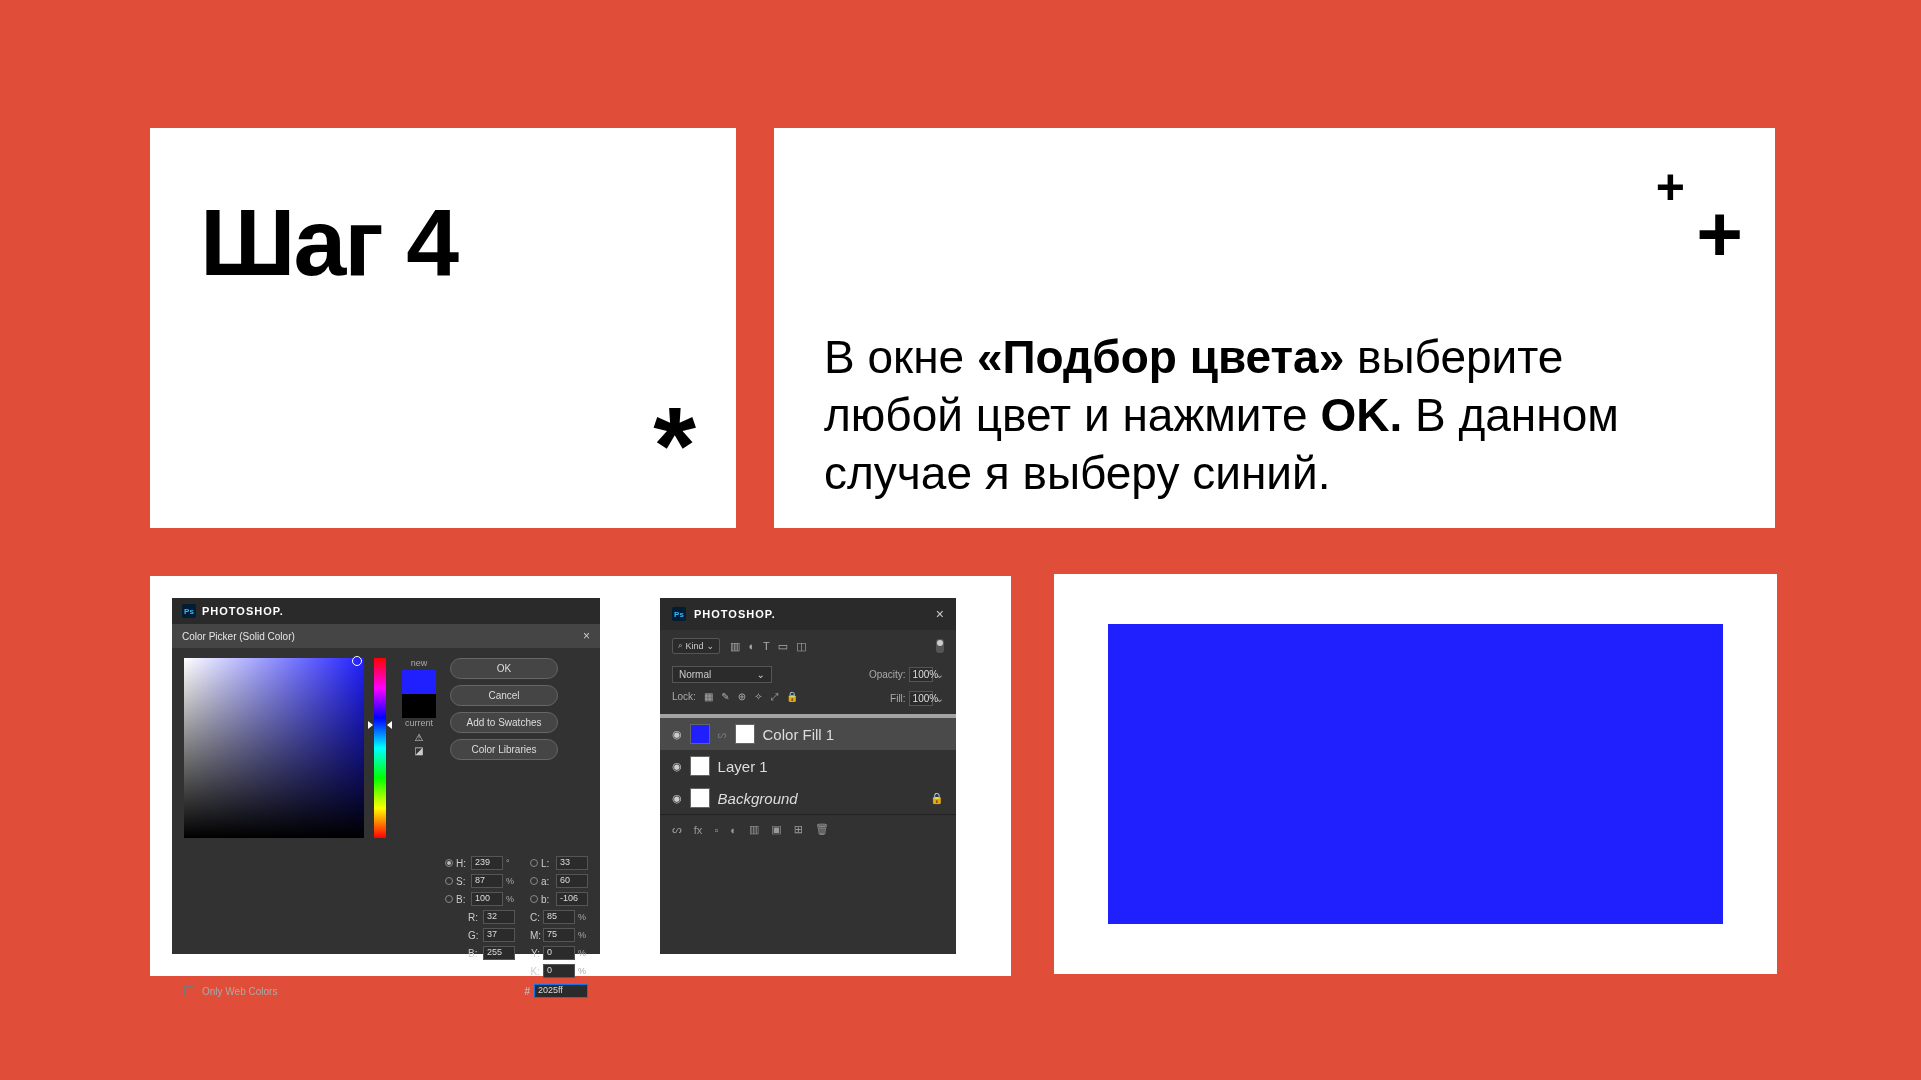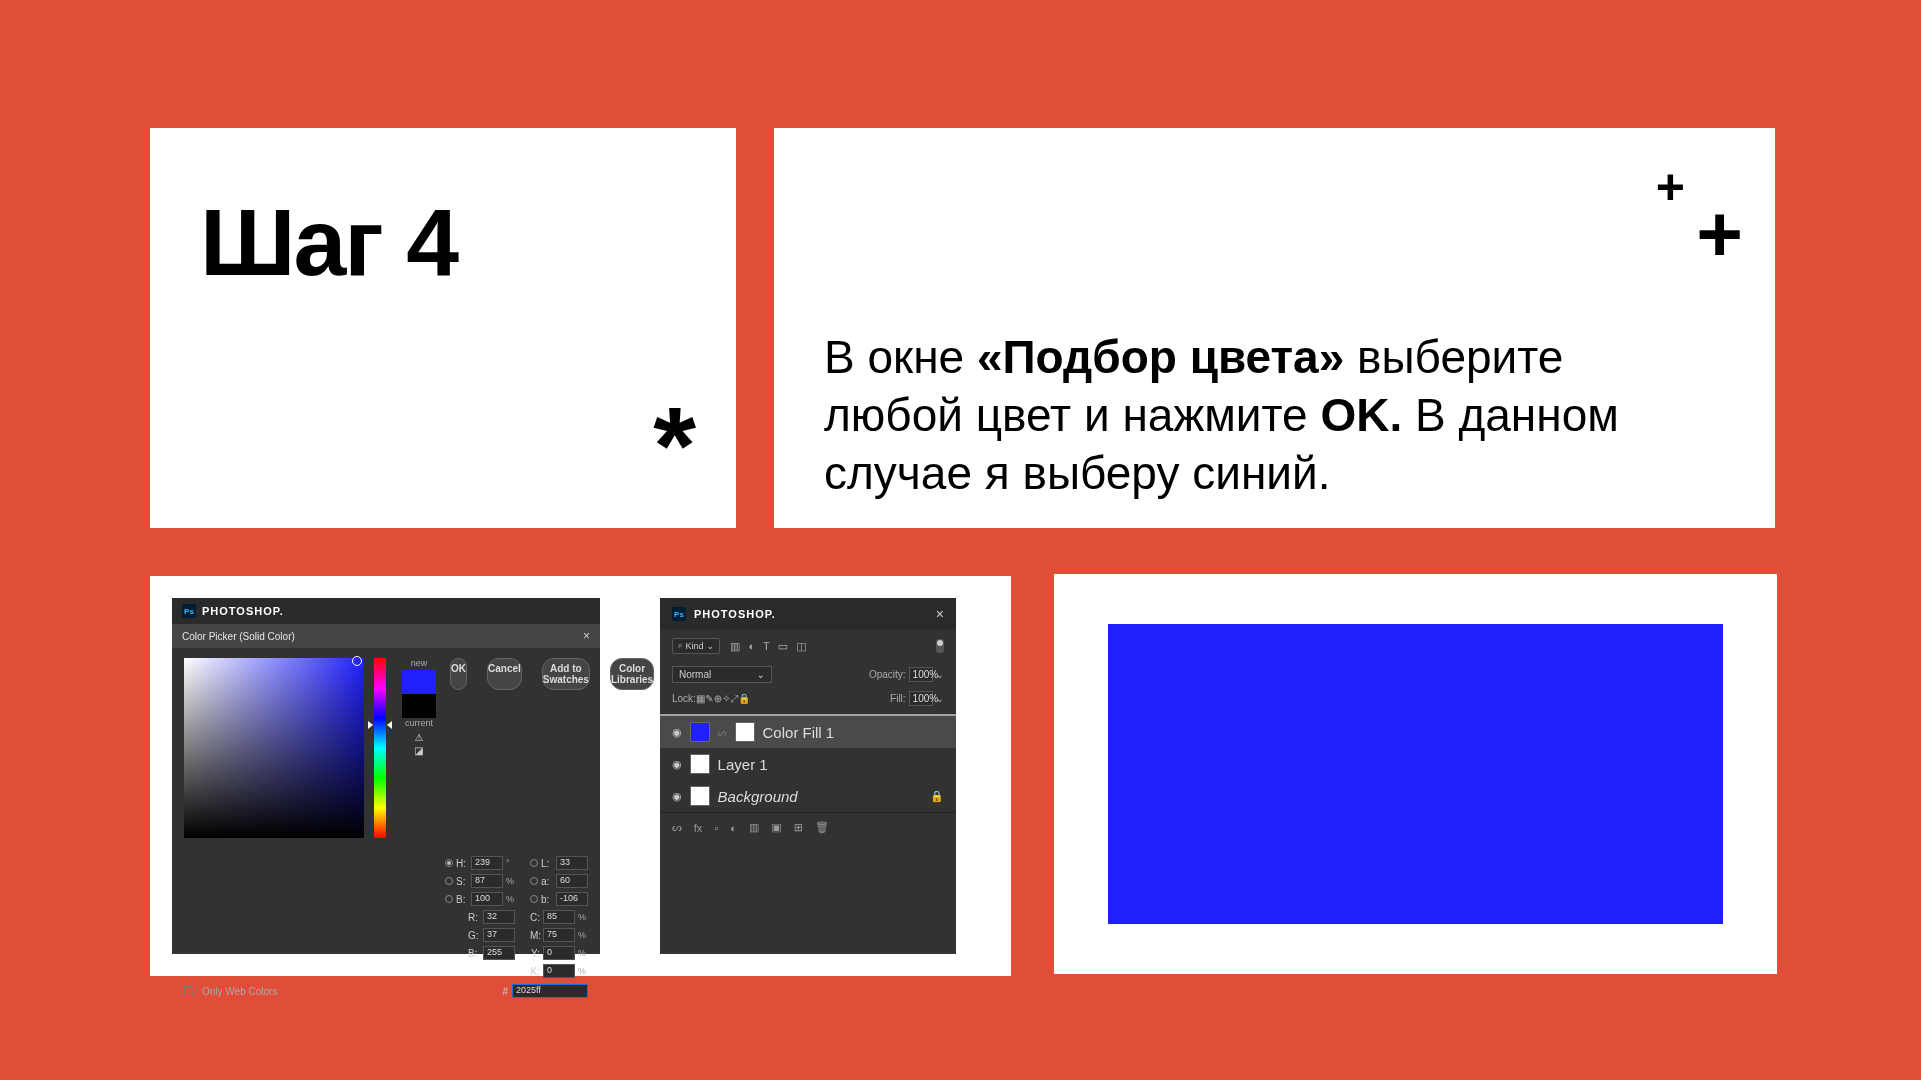--- a/index.html
+++ b/index.html
@@ -44,29 +44,29 @@
   .hue-arrow-l, .hue-arrow-r { position:absolute; width:0; height:0; border-top:4px solid transparent; border-bottom:4px solid transparent; }
   .hue-arrow-l { border-left:5px solid #fff; left:-6px; top:63px; }
   .hue-arrow-r { border-right:5px solid #fff; right:-6px; top:63px; }
 
   .swatch-col { display:flex; flex-direction:column; align-items:center; width:42px; margin-left:2px; }
   .sw-label { font-size:9px; color:#aaa; margin-bottom:2px; }
   .sw-new { width: 34px; height:24px; background:#2020ff; }
   .sw-cur { width: 34px; height:24px; background:#000; }
   .sw-warning { font-size:10px; margin-top:2px; color:#ccc; }
 
-  .button-col { display:flex; flex-direction:row; gap:20px; width:108px;font-weight:bold; }
+  .button-col { display:flex; flex-direction:column; gap:6px; width:108px; }
   .ps-btn { background:#454545; border:1px solid #666; border-radius:12px; color:#ddd; font-size:10px; padding:4px 0; text-align:center; }
   .fgroup { display:flex; align-items:center; gap:3px; }
   .frad { width:8px; height:8px; border:1px solid #888; border-radius:50%; display:inline-block; }
   .frad.on::after { content:""; display:block; width:4px; height:4px; background:#bbb; border-radius:50%; margin:1px; }
   .flab { font-size:10px; color:#ccc; width:12px; }
   .flab2 { font-size:10px; color:#ccc; width:10px; text-align:right; }
   .fin { width:32px; height:14px; background:#2b2b2b; border:1px solid #555; color:#ddd; font-size:9px; padding:0 3px; text-align:left; }
-  .fin.hex { width:76px; border:1px solid #1473e6; }
+  .fin.hex { width:54px; border:1px solid #1473e6; }
   .funit { font-size:9px; color:#aaa; width:10px; }
 
   .picker-bottom { padding: 0 12px 10px 12px; display:flex; align-items:center; gap:8px; }
   .chk { width:10px; height:10px; border:1px solid #777; display:inline-block; }
   .web-label { font-size:10px; color:#aaa; flex:1; }
   .hex-row { display:flex; align-items:center; gap:4px; justify-content:flex-end; }
 
   
   .right-col { display:flex; flex-direction:column; gap:8px; }
   .fields-grid { display:flex; gap:14px; margin-top:4px; }
@@ -85,21 +85,21 @@
   .ly-kind .sico { font-size:8px; }
   .ly-ficons { display:flex; gap:8px; margin-left:4px; color:#aaa; font-size:11px; }
   .ly-switch { margin-left:auto; width:8px; height:14px; background:#555; border-radius:3px; position:relative; }
   .ly-switch::after { content:""; position:absolute; top:1px; left:1px; width:6px; height:6px; background:#ccc; border-radius:50%; }
 
   .ly-blend { padding:4px 12px; display:flex; align-items:center; gap:16px; }
   .ly-sel { background:#2b2b2b; border:1px solid #555; padding:2px 6px; font-size:10px; display:flex; align-items:center; gap:8px; width:100px; justify-content:space-between; }
   .ly-opac { margin-left:auto; font-size:10px; color:#aaa; display:flex; align-items:center; gap:3px;}
   .ly-opac-in { background:#2b2b2b; border:1px solid #555; width:24px; padding:1px 3px; font-size:10px; color:#ddd;}
 
-  .ly-lock { padding:4px 12px 8px 12px; display:flex; align-items:center; font-size:10px; color:#aaa; border-bottom:2px solid #a3a3a3;}
+  .ly-lock { padding:4px 12px 8px 12px; display:flex; gap:8px; font-size:10px; color:#aaa; border-bottom:4px solid #a3a3a3;}
   .ly-lock .ico { font-size:10px; }
   .ly-fill { margin-left:auto; display:flex; align-items:center; gap:3px; }
 
   .ly-list { }
   .ly-row { display:flex; align-items:center; gap:8px; padding:6px 12px; }
   .ly-row.sel { background:#4a4a4a; }
   .ly-eye { font-size:11px; color:#ccc; }
   .thumb { width:20px; height:20px; border:1px solid #666; display:flex; align-items:center; justify-content:center; font-size:8px;}
   .thumb.blue { background:#2020ff; }
   .thumb.white { background:#fff; }

